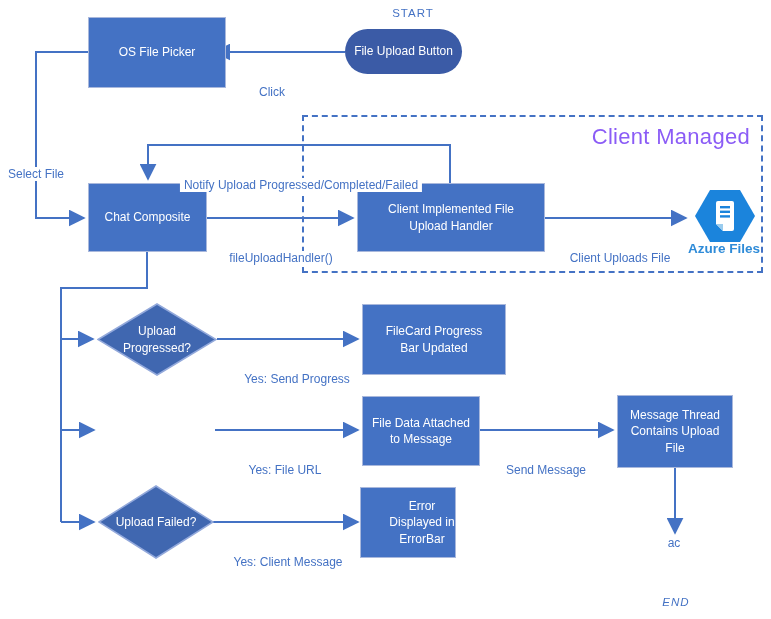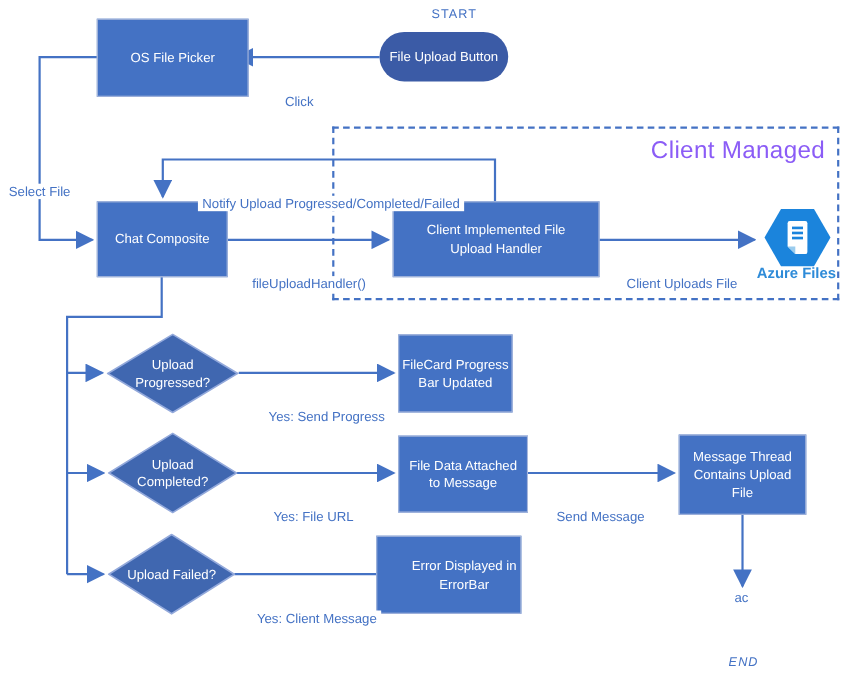--- a/index.html
+++ b/index.html
@@ -94,44 +94,38 @@
 
   <div class="node rect" style="left:88px;top:17px;width:138px;height:71px;">
     <span class="nlabel">OS File Picker</span>
   </div>
   <div class="node rect" style="left:88px;top:183px;width:119px;height:69px;">
     <span class="nlabel">Chat Composite</span>
   </div>
   <div class="node rect wide" style="left:357px;top:183px;width:188px;height:69px;">
     <span class="nlabel">Client Implemented File Upload Handler</span>
   </div>
-  <div class="node rect" style="left:362px;top:304px;width:104px;height:71px;">
+  <div class="node rect" style="left:362px;top:304px;width:144px;height:71px;">
     <span class="nlabel">FileCard Progress Bar Updated</span>
   </div>
   <div class="node rect" style="left:362px;top:396px;width:118px;height:70px;">
     <span class="nlabel">File Data Attached to Message</span>
   </div>
   <div class="node rect" style="left:617px;top:395px;width:116px;height:73px;">
     <span class="nlabel">Message Thread Contains Upload File</span>
   </div>
-  <div class="node rect" style="left:342px;top:487px;width:132px;height:71px;padding-left:28px;">
+  <div class="node rect" style="left:360px;top:487px;width:96px;height:71px;padding-left:28px;">
     <span class="nlabel">Error Displayed in ErrorBar</span>
   </div>
 
   <div class="node diamond" style="left:97px;top:303px;width:120px;height:73px;">
     <svg viewBox="0 0 120 73" preserveAspectRatio="none">
       <polygon points="1,36.5 60,1 119,36.5 60,72" fill="#4067B0" stroke="#93A9DB" stroke-width="1.5"></polygon>
     </svg>
     <span class="dlabel">Upload Progressed?</span>
-  </div>
-  <div class="node diamond" style="left:98px;top:393px;width:118px;height:74px;">
-    <svg viewBox="0 0 118 74" preserveAspectRatio="none">
-      <polygon points="1,37 59,1 117,37 59,73" fill="#4067B0" stroke="#93A9DB" stroke-width="1.5"></polygon>
-    </svg>
-    <span class="dlabel">Upload Completed?</span>
   </div>
   <div class="node diamond" style="left:98px;top:485px;width:116px;height:74px;">
     <svg viewBox="0 0 116 74" preserveAspectRatio="none">
       <polygon points="1,37 58,1 115,37 58,73" fill="#4067B0" stroke="#93A9DB" stroke-width="1.5"></polygon>
     </svg>
     <span class="dlabel" style="max-width:100px;">Upload Failed?</span>
   </div>
 
   <div class="azure-icon" style="left:694px;top:189px;width:62px;height:54px;">
     <svg width="62" height="54" viewBox="0 0 62 54">

